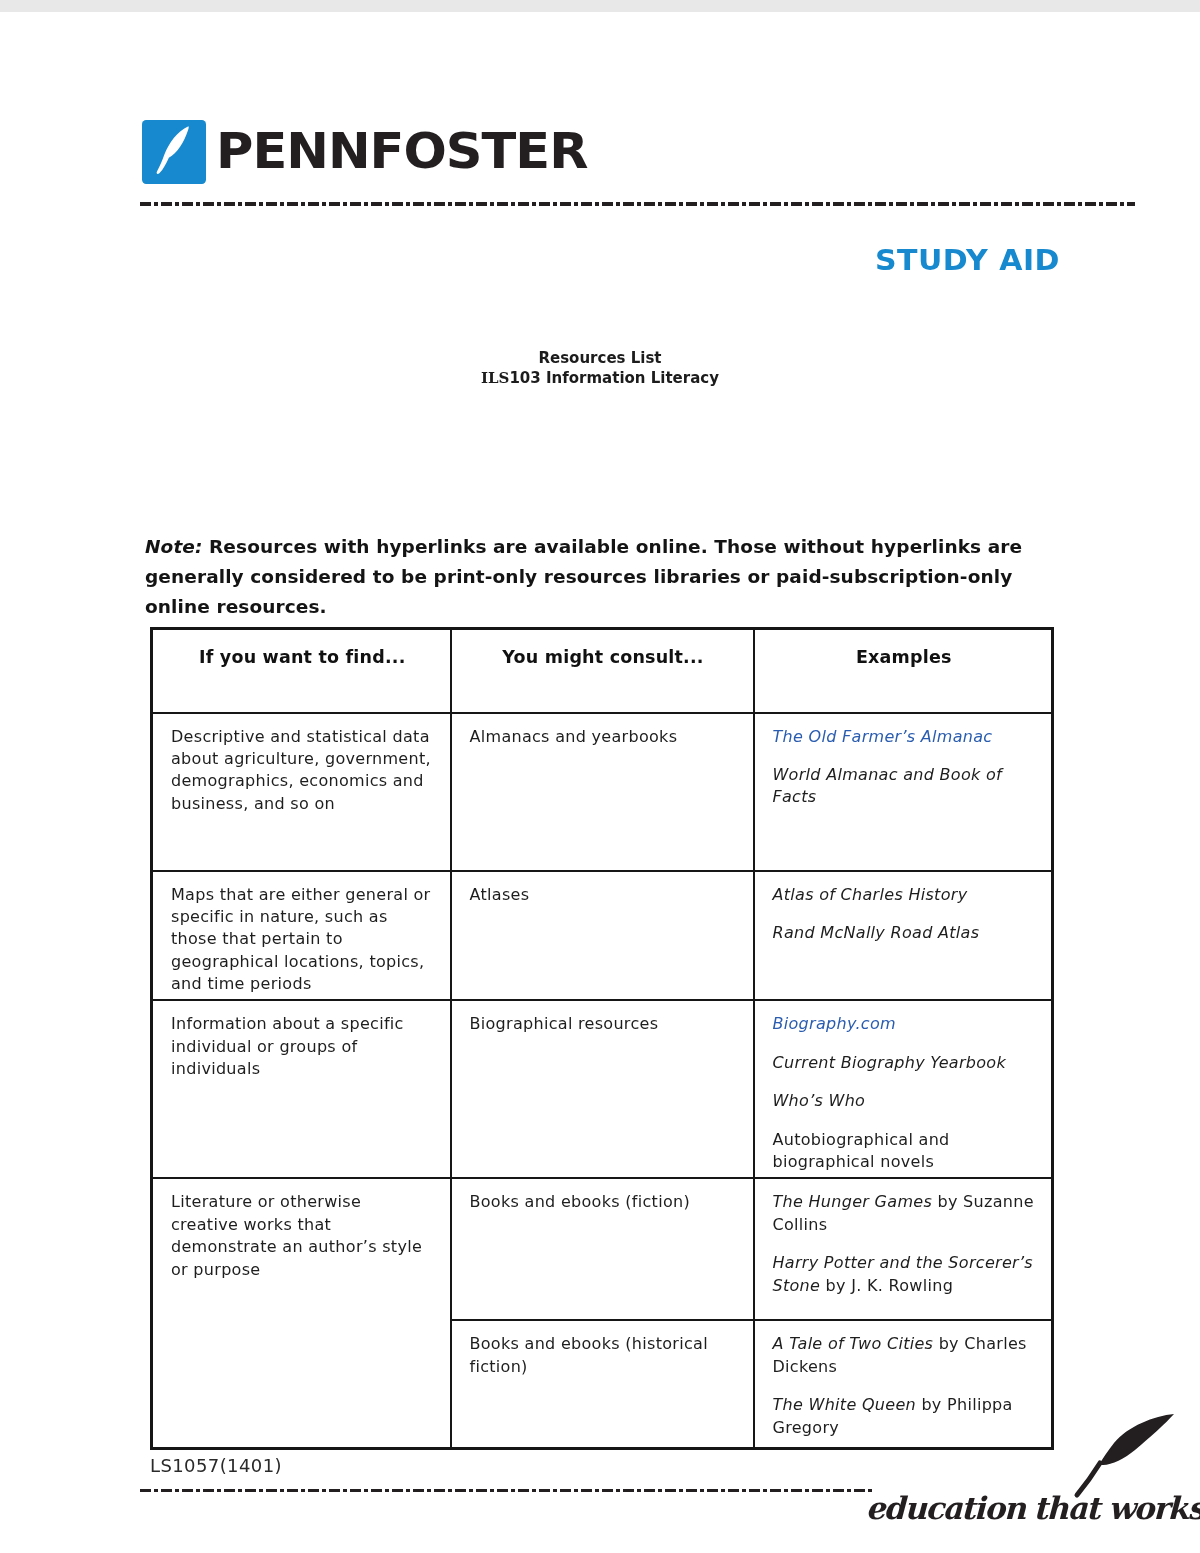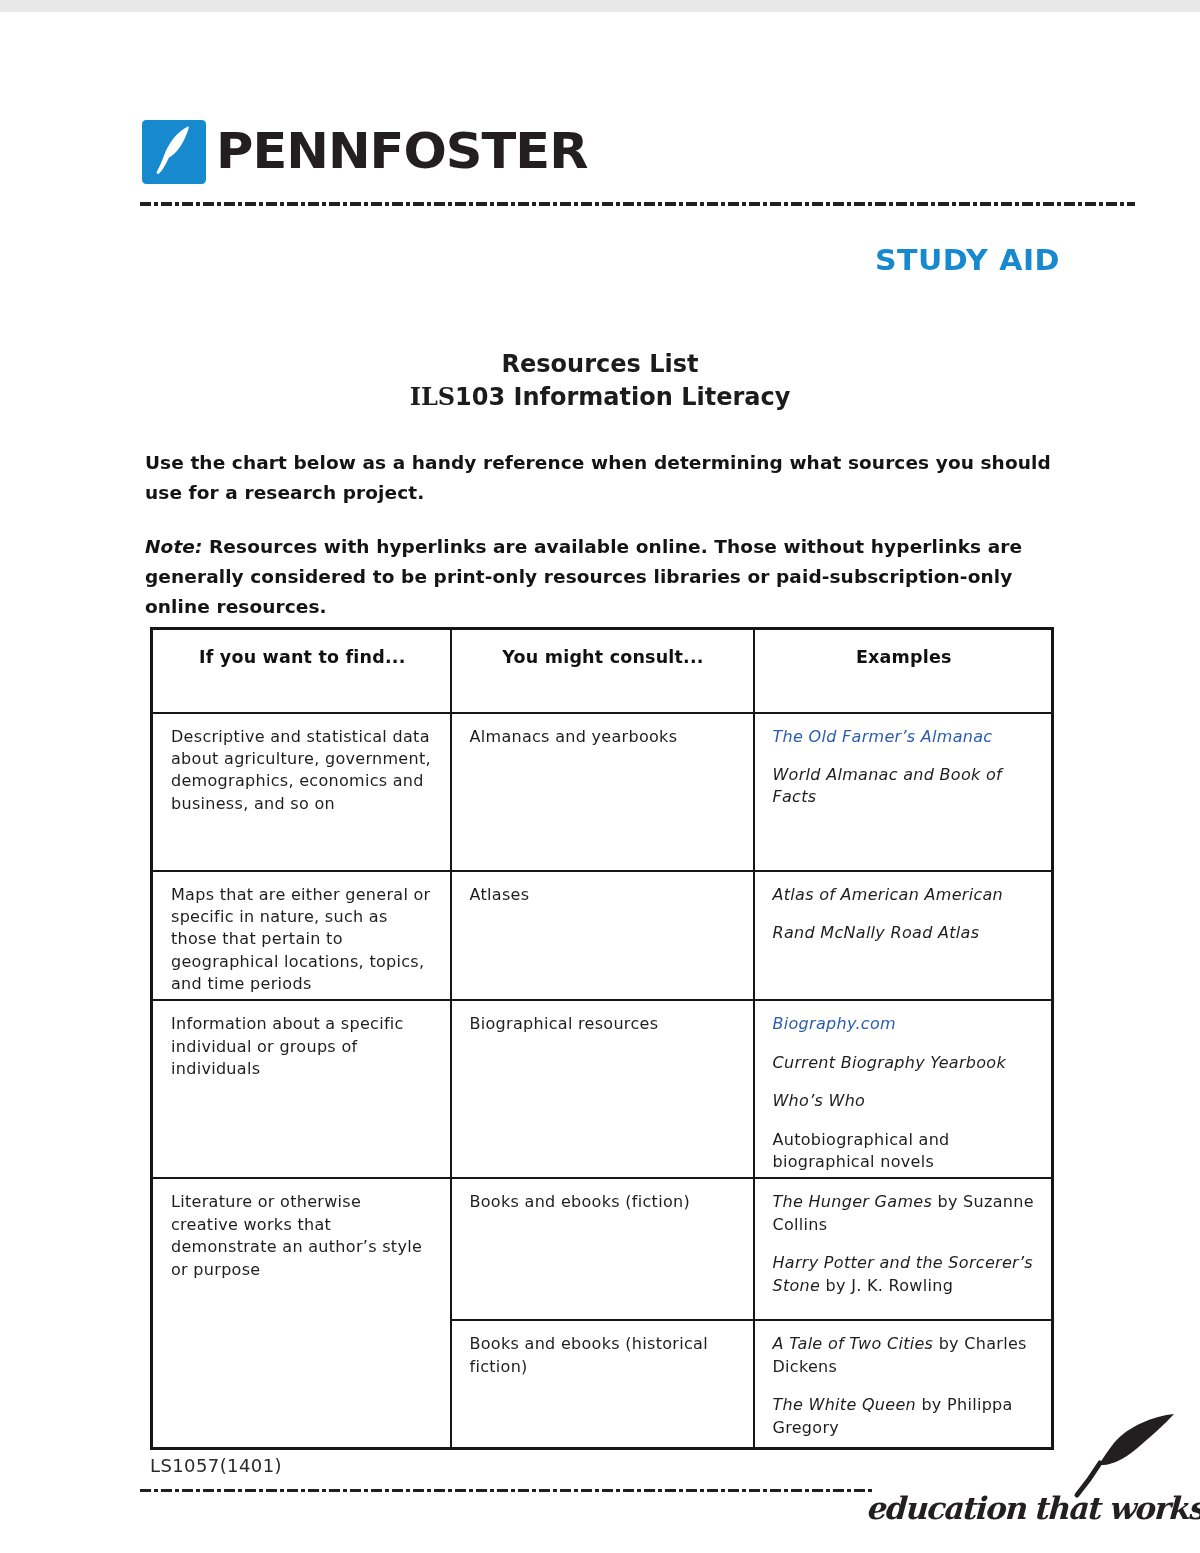--- a/index.html
+++ b/index.html
@@ -23,21 +23,21 @@
   .rule-top { position:absolute; left:140px; top:190px; width:995px; height:4px; }
 
   .study-aid {
     position:absolute; left:140px; top:230px; width:920px; text-align:right;
     font-size:30px; font-weight:bold; letter-spacing:0.5px; color:#1789ce;
     transform:scaleY(0.97);
   }
 
   
   .title-block { position:absolute; left:140px; top:337px; width:920px; text-align:center;
-    font-size:24px; font-weight:bold; line-height:1.32; color:#1c1c1c; }
+    font-size:15px; font-weight:bold; line-height:1.32; color:#1c1c1c; }
   .course-prefix { font-weight:bold; font-family:"DejaVu Serif","Liberation Serif",serif; }
 
   
   .intro { position:absolute; left:145px; width:918px; font-size:18.5px; font-weight:bold;
     line-height:1.62; color:#141414; letter-spacing:0.1px; }
   .intro-1 { top:436px; }
   .intro-2 { top:520px; }
   .note-label { font-style:italic; }
 
   
@@ -90,21 +90,20 @@
   </div>
   <div class="rule rule-top"></div>
 
   <div class="study-aid">STUDY AID</div>
 
   <div class="title-block">
     <div>Resources List</div>
     <div><span class="course-prefix">ILS</span><span>103 Information Literacy</span></div>
   </div>
 
-  <p class="intro intro-1">Use the chart below as a handy reference when determining what sources you should use for a research project.</p>
   <p class="intro intro-2"><span class="note-label">Note:</span><span> Resources with hyperlinks are available online. Those without hyperlinks are generally considered to be print-only resources libraries or paid-subscription-only online resources.</span></p>
 
   <table class="resources">
     <colgroup>
       <col style="width:299px">
       <col style="width:303px">
       <col style="width:299px">
     </colgroup>
     <thead>
       <tr>
@@ -119,21 +118,21 @@
           <td>Almanacs and yearbooks</td>
           <td>
             <p class="example"><span class="it link">The Old Farmer’s Almanac</span></p>
             <p class="example"><span class="it">World Almanac and Book of Facts</span></p>
           </td>
         </tr>
         <tr>
           <td>Maps that are either general or specific in nature, such as those that pertain to geographical locations, topics, and time periods</td>
           <td>Atlases</td>
           <td>
-            <p class="example"><span class="it">Atlas of American American</span></p>
+            <p class="example"><span class="it">Atlas of Charles History</span></p>
             <p class="example"><span class="it">Rand McNally Road Atlas</span></p>
           </td>
         </tr>
         <tr>
           <td>Information about a specific individual or groups of individuals</td>
           <td>Biographical resources</td>
           <td>
             <p class="example"><span class="it link">Biography.com</span></p>
             <p class="example"><span class="it">Current Biography Yearbook</span></p>
             <p class="example"><span class="it">Who’s Who</span></p>

